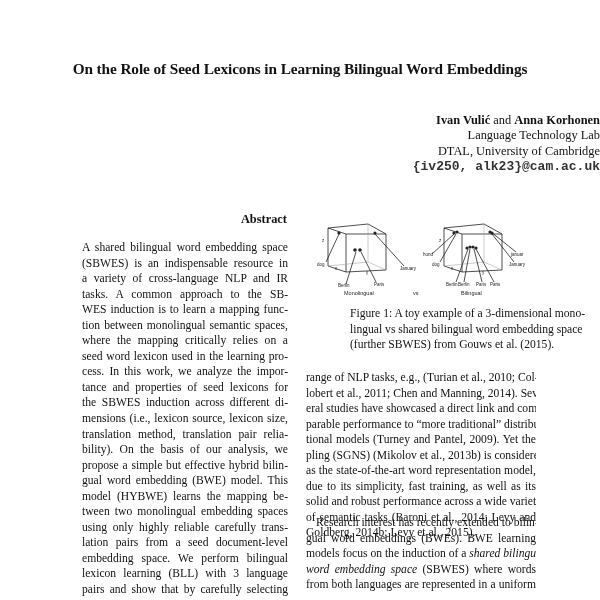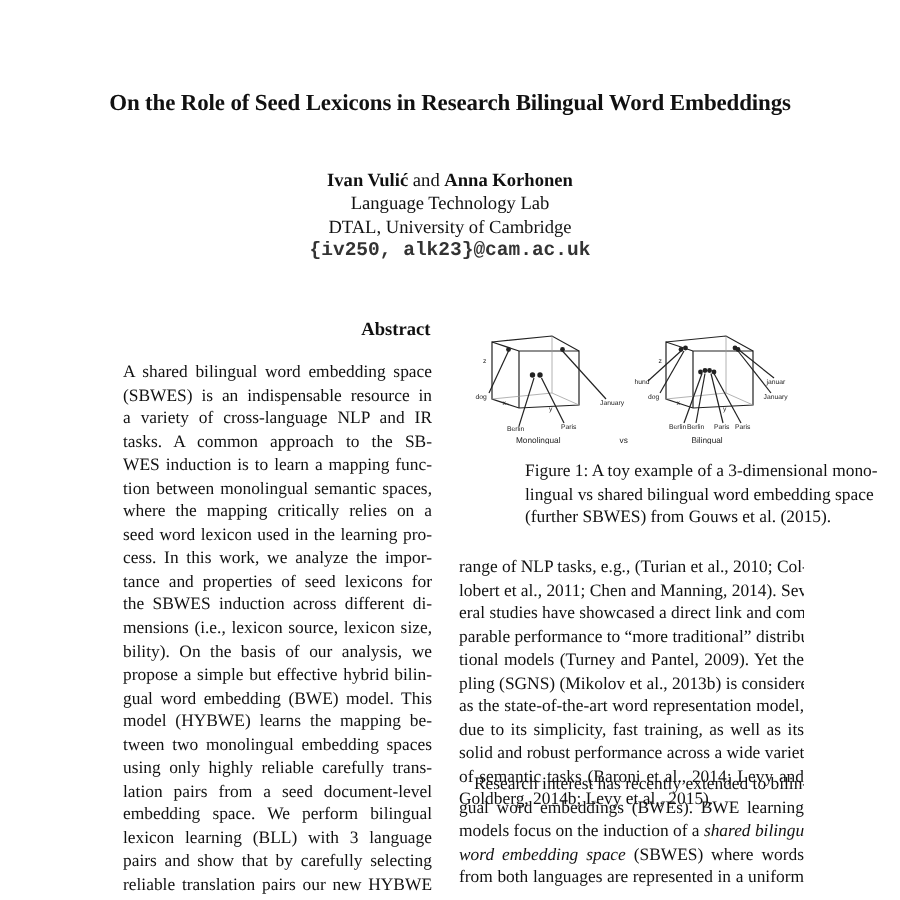--- a/index.html
+++ b/index.html
@@ -1,39 +1,39 @@
 <!DOCTYPE html>
 <html><head>
 <meta charset="utf-8">
 <style>
   html, body { margin:0; padding:0; background:#ffffff; }
   body { width:600px; height:600px; overflow:hidden; position:relative; color:#111; font-family:"Liberation Serif", "DejaVu Serif", serif; }
   .title { position:absolute; top:60px; left:0; width:600px; text-align:center; font-weight:bold; font-size:15.3px; letter-spacing:-0.1px; }
-  .authors { position:absolute; top:113px; left:0; width:600px; text-align:center; font-size:12.4px; line-height:15.3px; }
+  .authors { position:absolute; top:113px; left:0; width:600px; text-align:right; font-size:12.4px; line-height:15.3px; }
   .authors b { font-weight:bold; }
   .mono { font-family:"Liberation Mono", "DejaVu Sans Mono", monospace; font-size:13px; color:#333;font-weight:bold; }
   .abs-head { position:absolute; top:212px; left:82px; width:205px; text-align:right; font-weight:bold; font-size:12.4px; }
   .col { position:absolute; font-size:11.6px; line-height:15.55px; text-align:justify; text-align-last:justify; }
   .col .l { display:block; white-space:nowrap; overflow:hidden; text-align:justify; text-align-last:justify; }
   .col .l.last { text-align-last:left; }
   .col .l.ind { text-indent:10px; }
   .left { top:240px; left:82px; width:206px; }
   .right1 { top:370px; left:306px; width:230px; }
   .right2 { top:515px; left:306px; width:230px; }
   .cap { position:absolute; top:306px; left:306px; width:230px; font-size:11.6px; line-height:15.5px; }
   .cap .l { display:block; white-space:nowrap; text-align:justify; text-align-last:justify;margin-left:44px; }
   .cap .l.last { text-align-last:left; }
   .fig { position:absolute; top:214px; left:306px; width:230px; height:82px; }
   .fig svg text { font-family:"Liberation Sans", sans-serif; }
   i { font-style:italic; }
 </style>
 </head>
 <body>
 
-<div class="title">On the Role of Seed Lexicons in Research Bilingual Word Embeddings</div>
+<div class="title">On the Role of Seed Lexicons in Learning Bilingual Word Embeddings</div>
 
 <div class="authors">
   <div><b>Ivan Vulić</b><span> and </span><b>Anna Korhonen</b></div>
   <div>Language Technology Lab</div>
   <div>DTAL, University of Cambridge</div>
   <div class="mono">{iv250, alk23}@cam.ac.uk</div>
 </div>
 
 <div class="abs-head">Abstract</div>
 
@@ -43,20 +43,21 @@
   <span class="l">a variety of cross-language NLP and IR</span>
   <span class="l">tasks.  A common approach to the SB-</span>
   <span class="l">WES induction is to learn a mapping func-</span>
   <span class="l">tion between monolingual semantic spaces,</span>
   <span class="l">where the mapping critically relies on a</span>
   <span class="l">seed word lexicon used in the learning pro-</span>
   <span class="l">cess. In this work, we analyze the impor-</span>
   <span class="l">tance and properties of seed lexicons for</span>
   <span class="l">the SBWES induction across different di-</span>
   <span class="l">mensions (i.e., lexicon source, lexicon size,</span>
+  <span class="l">translation method, translation pair relia-</span>
   <span class="l">bility).  On the basis of our analysis, we</span>
   <span class="l">propose a simple but effective hybrid bilin-</span>
   <span class="l">gual word embedding (BWE) model. This</span>
   <span class="l">model (HYBWE) learns the mapping be-</span>
   <span class="l">tween two monolingual embedding spaces</span>
   <span class="l">using only highly reliable carefully trans-</span>
   <span class="l">lation pairs from a seed document-level</span>
   <span class="l">embedding space.  We perform bilingual</span>
   <span class="l">lexicon learning (BLL) with 3 language</span>
   <span class="l">pairs and show that by carefully selecting</span>

